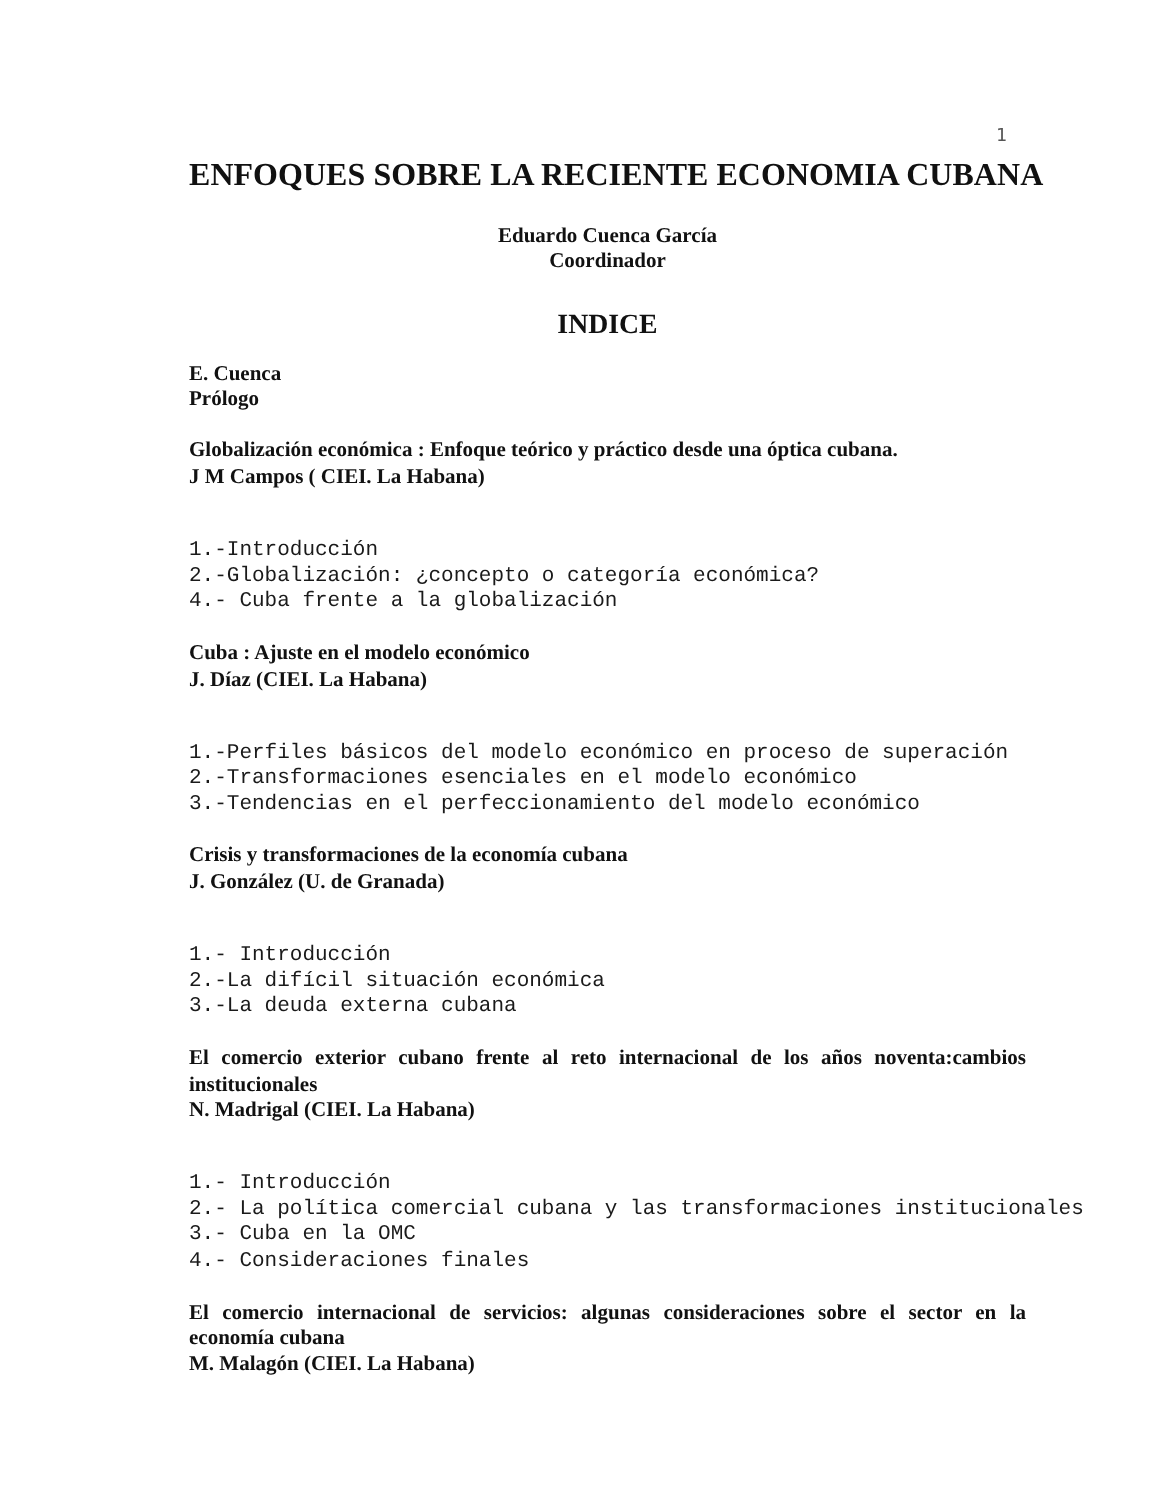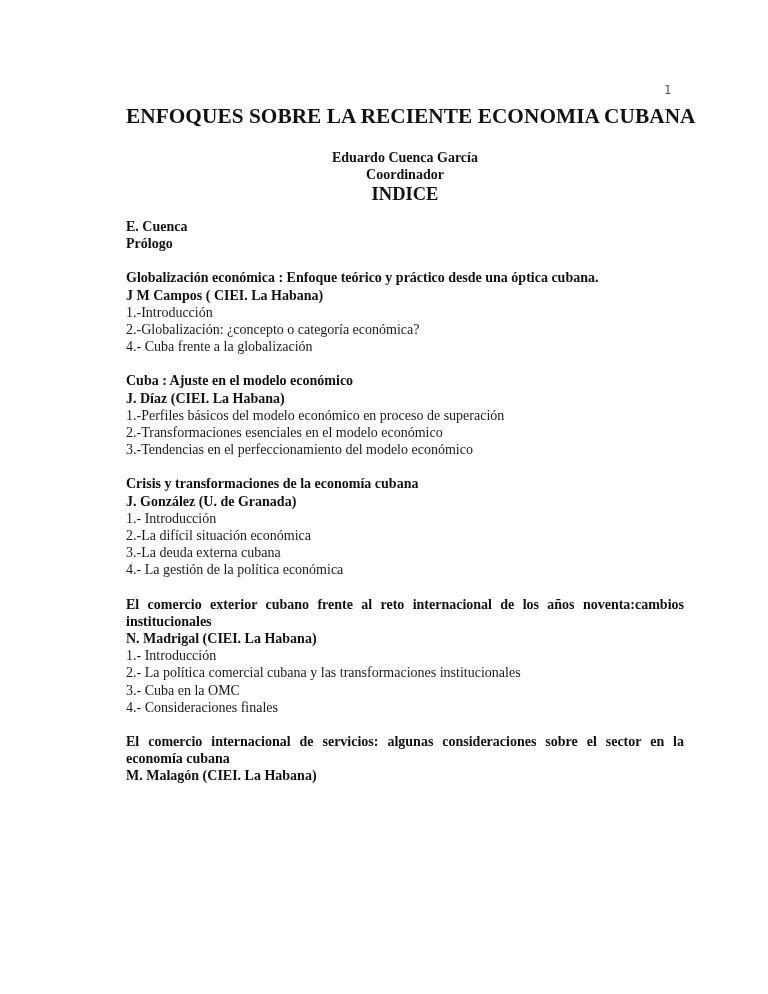--- a/index.html
+++ b/index.html
@@ -38,20 +38,21 @@
       white-space: nowrap;
     }
     .author-block {
       margin-top: 20px;
       text-align: center;
       font-weight: bold;
       font-size: 14px;
       line-height: 17px;
     }
     .index-heading {
+      margin-top: 23px;
       text-align: center;
       font-weight: bold;
       font-size: 18.5px;
       line-height: 22px;
     }
     .prologue {
       margin-top: 13px;
       font-weight: bold;
       font-size: 14px;
       line-height: 17.2px;
@@ -64,23 +65,24 @@
       font-size: 14px;
       line-height: 17.2px;
       text-align: justify;
     }
     .section-author {
       font-weight: bold;
       font-size: 14px;
       line-height: 17.2px;
     }
     .section-items {
-      margin: 0 0 0 0;
+      margin: 32px 0 0 0;
       padding: 0;
       list-style: none;
+      font-family: Liberation Mono, monospace;
     }
     .section-items li {
       font-size: 14px;
       line-height: 17.2px;
       color: #1a1a1a;
       white-space: nowrap;
     }
   </style>
 </head>
 <body>
@@ -122,21 +124,20 @@
     </ul>
   </div>
 
   <div class="section">
     <div class="section-title">Crisis y transformaciones de la economía cubana</div>
     <div class="section-author">J. González (U. de Granada)</div>
     <ul class="section-items">
       <li>1.- Introducción</li>
       <li>2.-La difícil situación económica</li>
       <li>3.-La deuda externa cubana</li>
-      <li>4.- La gestión de la política económica</li>
     </ul>
   </div>
 
   <div class="section">
     <div class="section-title">El comercio exterior cubano frente al reto internacional de los años noventa:cambios institucionales</div>
     <div class="section-author">N. Madrigal (CIEI. La Habana)</div>
     <ul class="section-items">
       <li>1.- Introducción</li>
       <li>2.- La política comercial cubana y las transformaciones institucionales</li>
       <li>3.- Cuba en la OMC</li>

